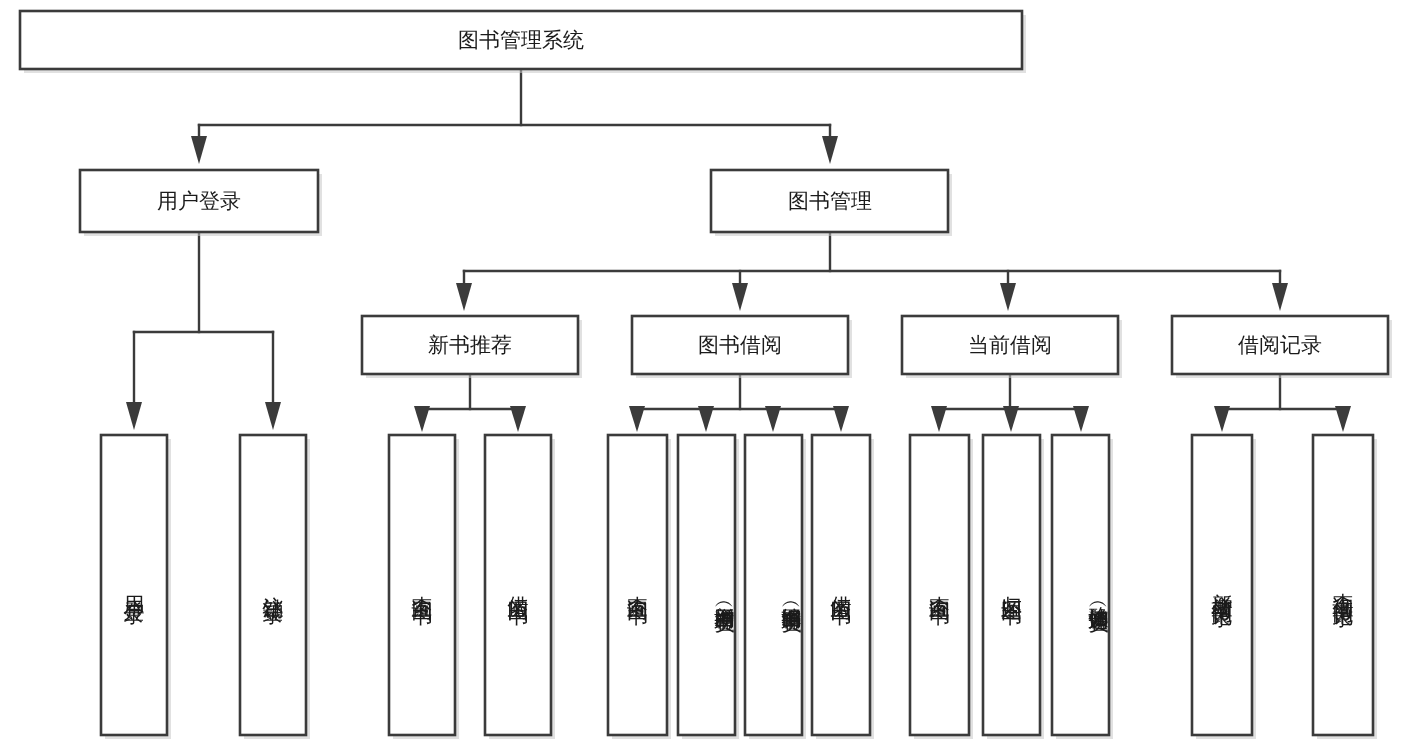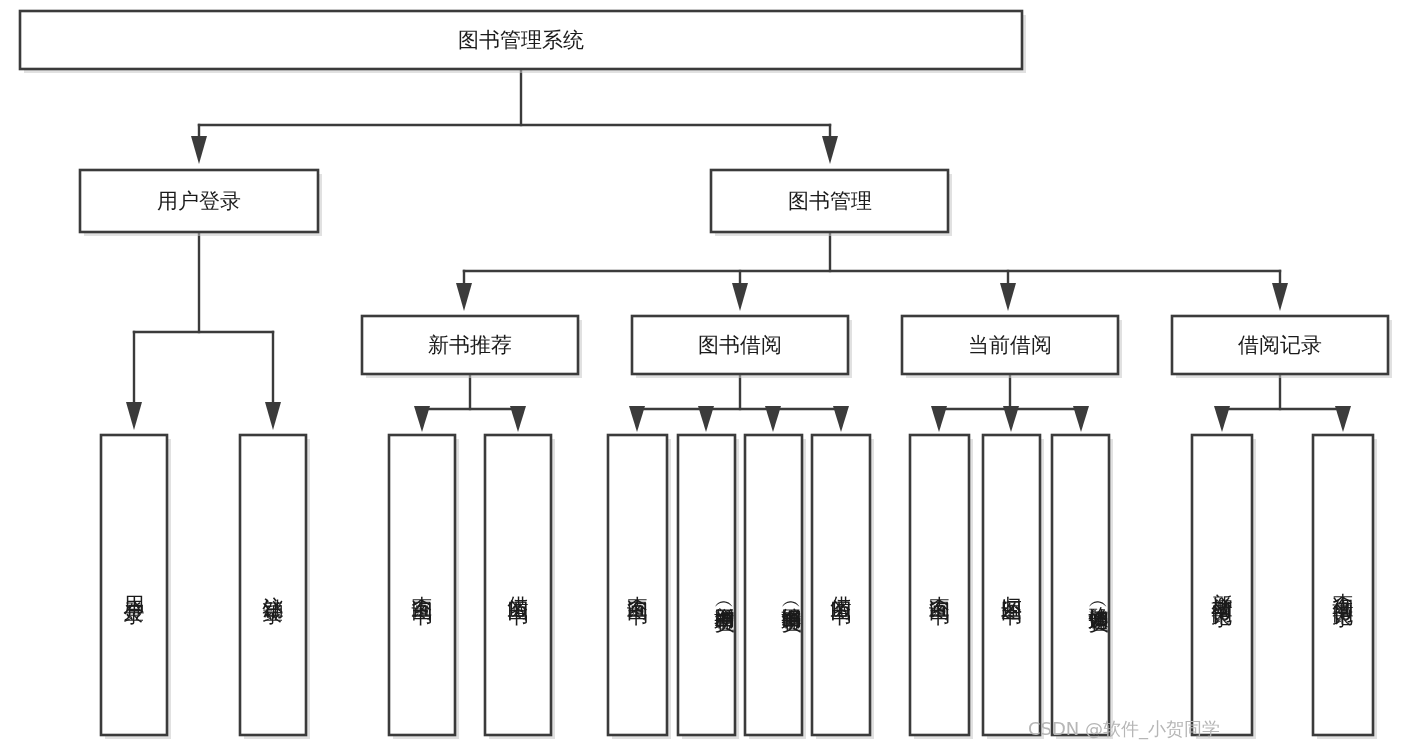--- a/index.html
+++ b/index.html
@@ -242,15 +242,14 @@
   <div class="leaf-label" style="left:608px; top:435px; width:59px; height:300px;">查询图书</div>
   <div class="leaf-label narrow" style="left:678px; top:435px; width:57px; height:300px; align-items:flex-start; padding-top:10px;">新增图书（管理员）</div>
   <div class="leaf-label narrow" style="left:745px; top:435px; width:57px; height:300px; align-items:flex-start; padding-top:10px;">编辑图书（管理员）</div>
   <div class="leaf-label" style="left:812px; top:435px; width:58px; height:300px;">借阅图书</div>
   <div class="leaf-label" style="left:910px; top:435px; width:59px; height:300px;">查询图书</div>
   <div class="leaf-label" style="left:983px; top:435px; width:57px; height:300px;">归还图书</div>
   <div class="leaf-label narrow" style="left:1052px; top:435px; width:57px; height:300px; align-items:flex-start; padding-top:10px;">确认归还（管理员）</div>
   <div class="leaf-label" style="left:1192px; top:435px; width:60px; height:300px;">新增借阅记录</div>
   <div class="leaf-label" style="left:1313px; top:435px; width:60px; height:300px;">查询借阅记录</div>
 
-  <div class="watermark">CSDN @软件_小贺同学</div>
 
 </div>
 
 </body></html>

